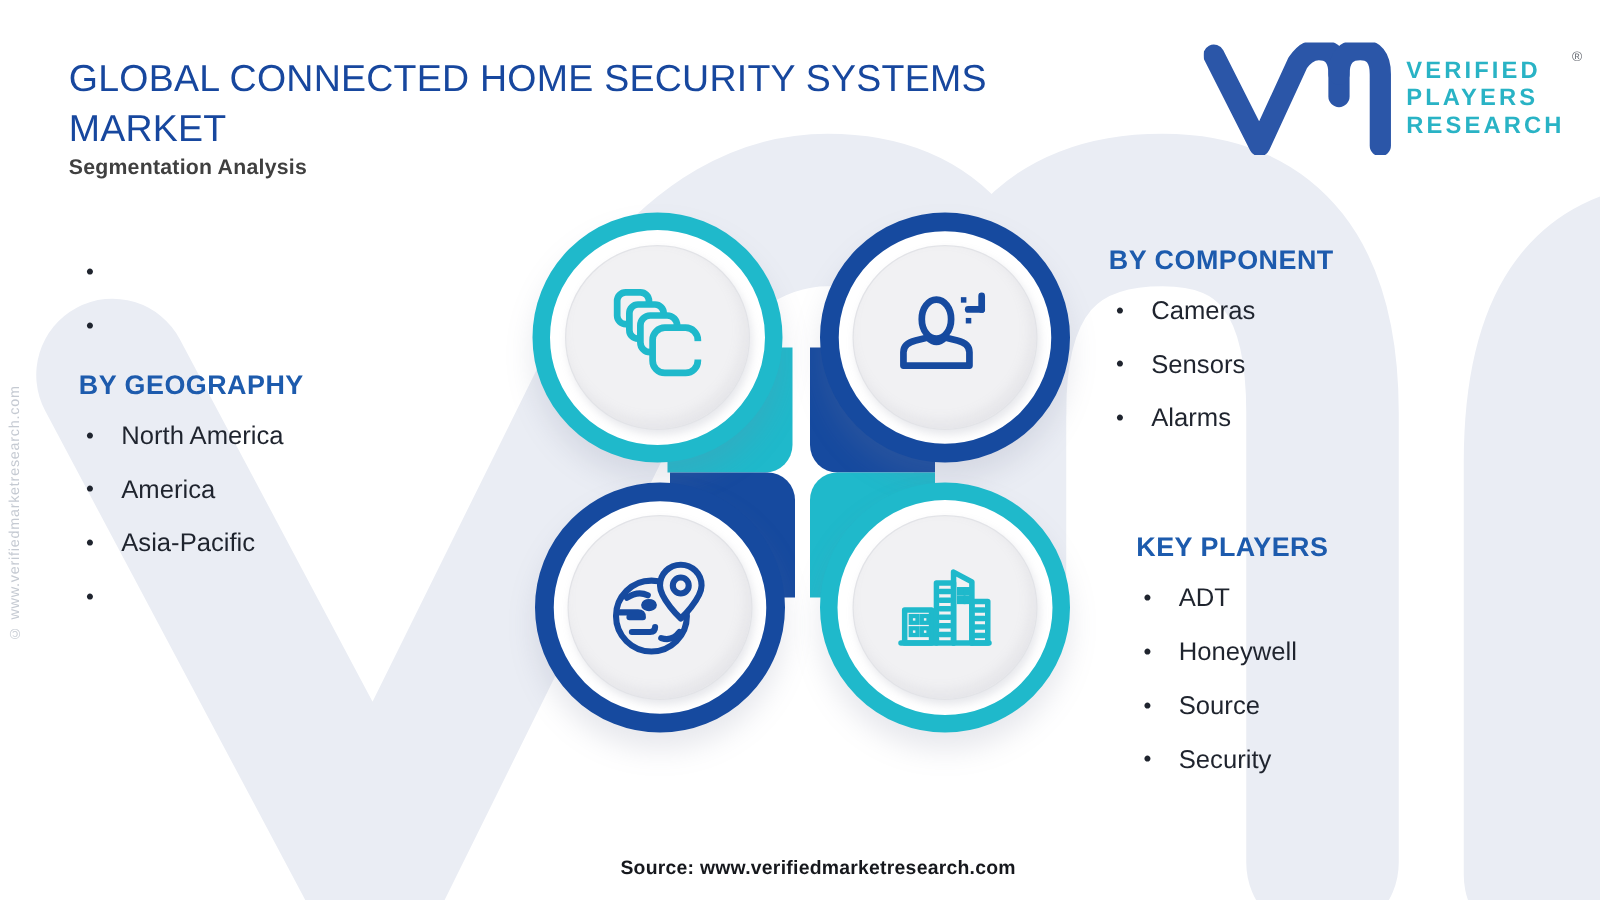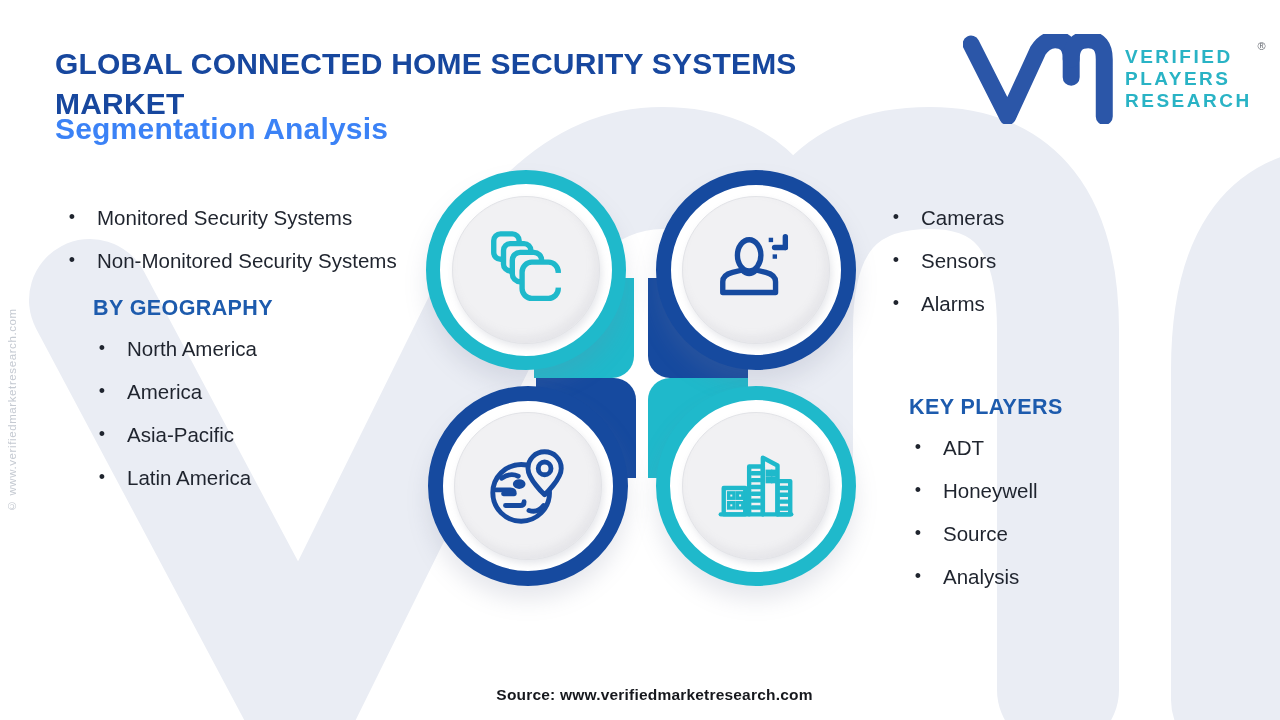--- a/index.html
+++ b/index.html
@@ -14,44 +14,44 @@
   
   .side-note {
     position:absolute; left:6px; top:242px; height:336px; z-index:5;
     writing-mode:vertical-rl; transform:rotate(180deg);
     font-size:11.5px; color:#c5cad2; letter-spacing:0.6px; text-align:center;
   }
 
   
   .title {
     position:absolute; left:55px; top:44px; width:800px; z-index:5;
-    font-size:30px; font-weight:bold; color:#17479e; line-height:1.33; letter-spacing:0.2px;
+    font-size:30px; font-weight:normal; color:#17479e; line-height:1.33; letter-spacing:0.2px;
   }
   .subtitle {
-    position:absolute; left:55px; top:112px; z-index:5;
-    font-size:30px; font-weight:bold; color:#3b82f6; letter-spacing:0.2px;
+    position:absolute; left:55px; top:124px; z-index:5;
+    font-size:17px; font-weight:bold; color:#404040; letter-spacing:0.2px;
   }
 
   
   .logo { position:absolute; left:963px; top:34px; z-index:5; display:flex; align-items:center; gap:10px; }
   .logo-text { display:flex; flex-direction:column; line-height:1.16; position:relative; }
   .logo-line { font-size:19px; font-weight:bold; color:#29b3c5; letter-spacing:2.5px; }
   .logo-reg { position:absolute; right:-14px; top:-6px; font-size:11px; color:#666a72; font-weight:normal; }
 
   
   .col { position:absolute; z-index:5; }
   .col-left  { left:63px;  top:196px; width:345px; }
   .col-right { left:887px; top:196px; width:330px; }
   .sec-heading { font-size:21.5px; font-weight:bold; color:#1d5bad; letter-spacing:0.4px; margin-bottom:6px; }
   ul.seg-list { list-style:none; }
   ul.seg-list li { display:flex; font-size:20.5px; color:#1f242e; line-height:43px; }
   .bullet { width:18px; flex:0 0 18px; margin-right:16px; text-align:center; font-size:18px; }
   .li-text { display:block; }
   .col-left .li-text { max-width:300px; }
-  .geo-block { margin-top:14px;margin-left:30px; }
+  .geo-block { margin-top:14px; }
   .players-block { margin-top:70px; margin-left:22px; }
 
   
   .cluster { position:absolute; left:426px; top:170px; width:432px; height:420px; z-index:3; }
   .petal { position:absolute; width:200px; height:200px; }
   .petal.tl { left:0;   top:0; }
   .petal.tr { left:230px; top:0; }
   .petal.bl { left:2px; top:216px; }
   .petal.br { left:230px; top:216px; }
 
@@ -115,51 +115,49 @@
       <span class="logo-line">PLAYERS</span>
       <span class="logo-line">RESEARCH</span>
       <span class="logo-reg">®</span>
     </div>
   </div>
 
   <div class="col col-left">
     <ul class="seg-list">
       <li>
         <span class="bullet">•</span>
-        <span class="li-text">Monitored Security Systems</span>
-      </li>
-      <li>
-        <span class="bullet">•</span>
-        <span class="li-text">Non-Monitored Security Systems</span>
+      </li>
+      <li>
+        <span class="bullet">•</span>
       </li>
     </ul>
     <div class="geo-block">
       <div class="sec-heading">BY GEOGRAPHY</div>
       <ul class="seg-list">
         <li>
           <span class="bullet">•</span>
           <span class="li-text">North America</span>
         </li>
         <li>
           <span class="bullet">•</span>
           <span class="li-text">America</span>
         </li>
         <li>
           <span class="bullet">•</span>
           <span class="li-text">Asia-Pacific</span>
         </li>
         <li>
           <span class="bullet">•</span>
-          <span class="li-text">Latin America</span>
         </li>
       </ul>
     </div>
   </div>
 
   <div class="col col-right">
+    <div class="sec-heading">BY COMPONENT</div>
     <ul class="seg-list">
       <li>
         <span class="bullet">•</span>
         <span class="li-text">Cameras</span>
       </li>
       <li>
         <span class="bullet">•</span>
         <span class="li-text">Sensors</span>
       </li>
       <li>
@@ -177,21 +175,21 @@
         <li>
           <span class="bullet">•</span>
           <span class="li-text">Honeywell</span>
         </li>
         <li>
           <span class="bullet">•</span>
           <span class="li-text">Source</span>
         </li>
         <li>
           <span class="bullet">•</span>
-          <span class="li-text">Analysis</span>
+          <span class="li-text">Security</span>
         </li>
       </ul>
     </div>
   </div>
 
   <div class="cluster">
 
     <div class="petal tl">
       <div class="tail teal"></div>
       <div class="ring teal"></div>

